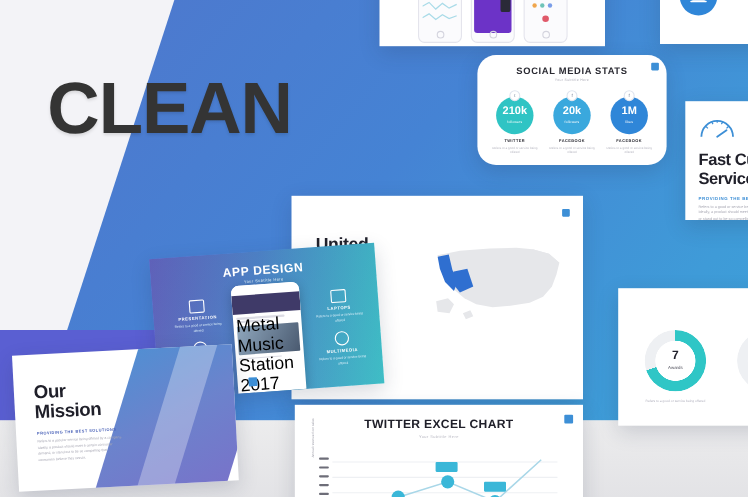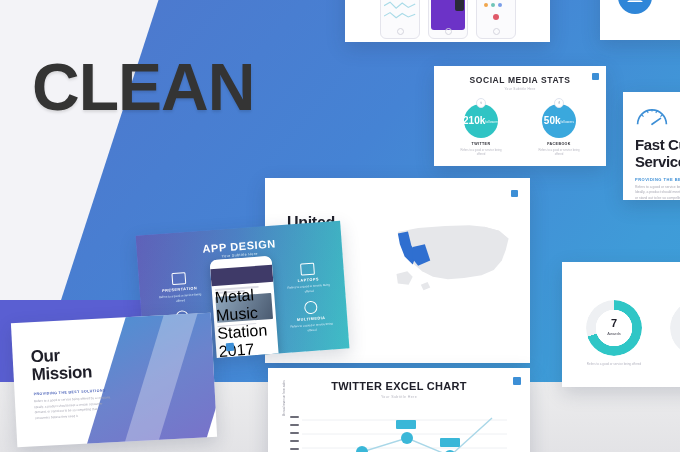--- a/index.html
+++ b/index.html
@@ -34,21 +34,21 @@
   .slide{
     position:absolute;background:#ffffff;
     box-shadow:0 6px 18px rgba(40,50,80,0.18);
     overflow:hidden;
   }
 
   
   .hero{position:absolute;left:28px;top:52px;width:330px;}
   .hero-title{
     font-size:66px;font-weight:bold;letter-spacing:-1px;
-    color:#343434;line-height:0.95;margin:4px;
+    color:#343434;line-height:0.95;margin:15px;
     text-shadow:0 2px 3px rgba(0,0,0,0.12);
   }
   .hero-sub{
     font-size:28px;color:#8a8a92;margin:8px 0 0 2px;font-weight:300;
     letter-spacing:-0.3px;
   }
 
   
   .s-phones{left:345px;top:-78px;width:205px;height:120px;}
   .phone-row{display:flex;gap:8px;justify-content:center;padding-top:60px;}
@@ -56,31 +56,31 @@
          position:relative;overflow:hidden;}
   .phone .pdot{position:absolute;left:50%;bottom:3px;width:5px;height:5px;margin-left:-2.5px;
          border-radius:50%;border:1px solid #d4d4de;}
   .wave{position:absolute;left:3px;right:3px;top:14px;height:26px;}
 
   
   .s-bubbles{left:600px;top:-82px;width:160px;height:122px;}
   .bub{position:absolute;border-radius:50%;}
 
   
-  .s-social{left:434px;top:66px;width:172px;height:100px;}
+  .s-social{left:434px;top:50px;width:172px;height:100px;border-radius:17px;}
   .soc-title{text-align:center;font-size:8.5px;font-weight:bold;color:#2b2b33;
     letter-spacing:0.6px;margin-top:9px;}
   .soc-sub{text-align:center;font-size:3.2px;color:#b3b3bd;margin-top:2px;letter-spacing:.3px;}
   .soc-row{display:flex;justify-content:space-around;margin-top:7px;padding:0 8px;}
   .soc-item{width:44px;text-align:center;position:relative;}
   .soc-badge{width:8px;height:8px;border-radius:50%;background:#fff;border:1px solid #dfe4ee;
      margin:0 auto -4px auto;position:relative;z-index:3;font-size:4px;color:#6f7b92;
      line-height:8px;}
   .soc-circle{width:34px;height:34px;border-radius:50%;margin:0 auto;
-     display:flex;flex-direction:row;align-items:center;justify-content:center;color:#fff;}
+     display:flex;flex-direction:column;align-items:center;justify-content:center;color:#fff;}
   .soc-num{font-size:10px;font-weight:bold;line-height:1;}
   .soc-unit{font-size:3px;margin-top:1.5px;letter-spacing:.2px;}
   .soc-name{font-size:3.6px;font-weight:bold;color:#2b2b33;margin-top:4px;letter-spacing:.4px;}
   .soc-desc{font-size:2.8px;color:#b8b8c2;margin-top:2px;line-height:1.5;}
   .mini-sq{position:absolute;right:7px;top:7px;width:7px;height:7px;background:#3d8fd6;
      border-radius:1px;}
 
   
   .s-fast{left:623px;top:92px;width:120px;height:108px;}
   .fast-inner{padding:12px 0 0 12px;}
@@ -220,27 +220,36 @@
           <span class="soc-num">210k</span>
           <span class="soc-unit">followers</span>
         </div>
         <div class="soc-name">TWITTER</div>
         <div class="soc-desc">Refers to a good or service being offered</div>
       </div>
 
       <div class="soc-item">
         <div class="soc-badge">f</div>
         <div class="soc-circle" style="background:#3aa8dd">
-          <span class="soc-num">50k</span>
+          <span class="soc-num">20k</span>
           <span class="soc-unit">followers</span>
         </div>
         <div class="soc-name">FACEBOOK</div>
         <div class="soc-desc">Refers to a good or service being offered</div>
       </div>
 
+      <div class="soc-item">
+        <div class="soc-badge">f</div>
+        <div class="soc-circle" style="background:#2f86d8">
+          <span class="soc-num">1M</span>
+          <span class="soc-unit">likes</span>
+        </div>
+        <div class="soc-name">FACEBOOK</div>
+        <div class="soc-desc">Refers to a good or service being offered</div>
+      </div>
 
     </div>
   </div>
 
   <div class="slide s-fast">
     <div class="fast-inner">
       <svg width="34" height="22" viewBox="0 0 40 26">
         <path d="M3 24 A17 17 0 0 1 37 24" fill="none" stroke="#3d8fd6" stroke-width="2"></path>
         <line x1="8" y1="13" x2="10" y2="15" stroke="#3d8fd6" stroke-width="1.3"></line>
         <line x1="14" y1="8" x2="15.5" y2="10.5" stroke="#3d8fd6" stroke-width="1.3"></line>

